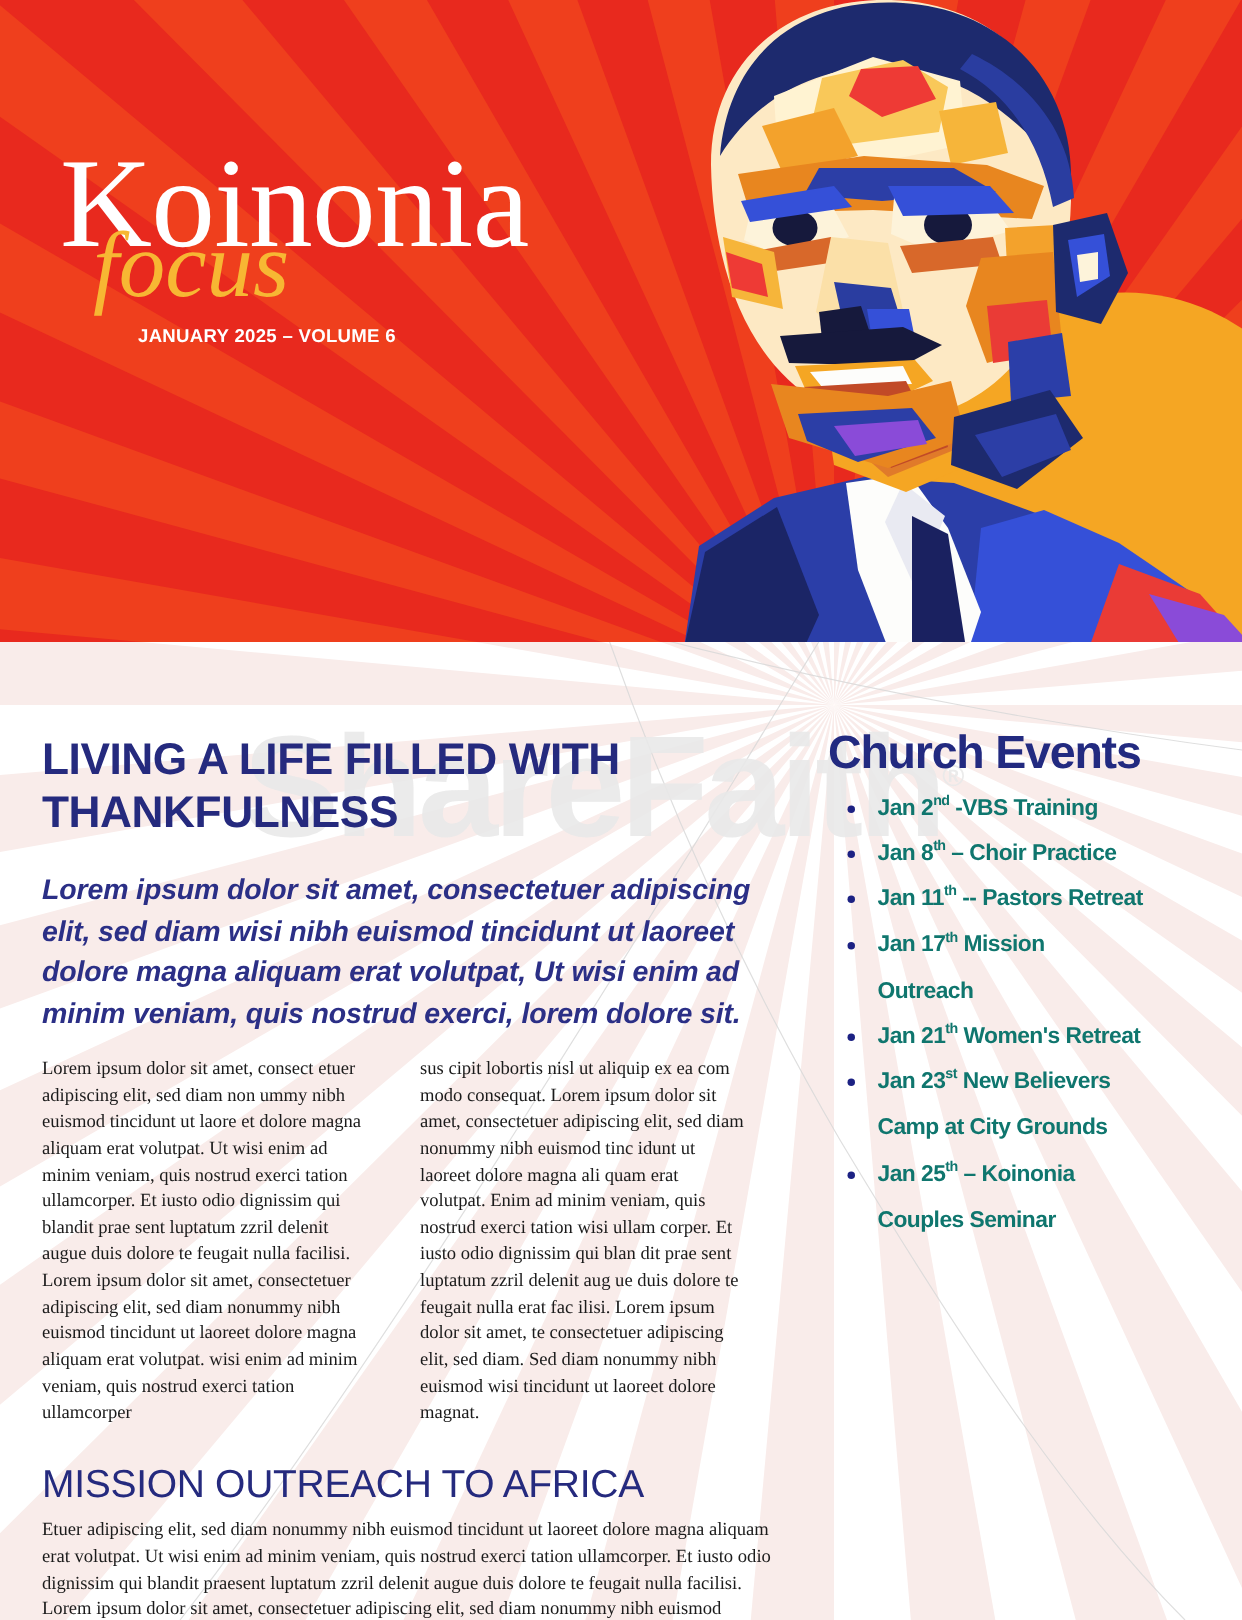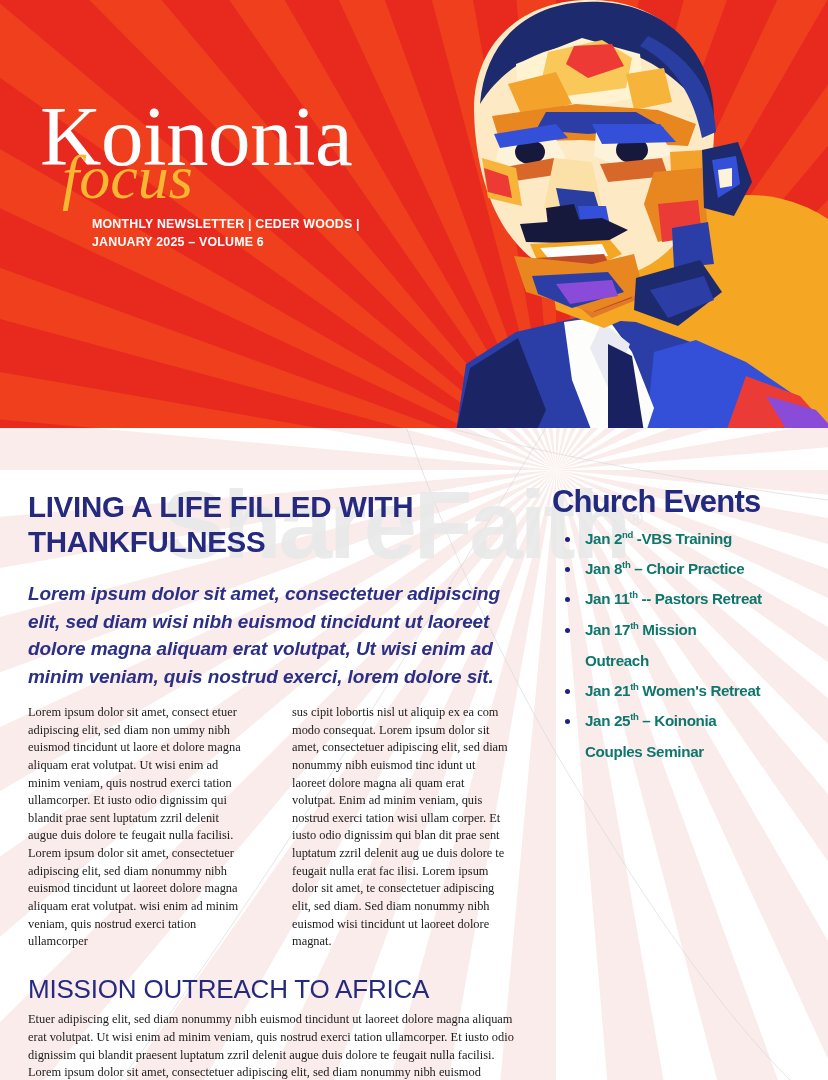--- a/index.html
+++ b/index.html
@@ -145,21 +145,21 @@
     font-size:19px;
     font-style:italic;
     font-weight:bold;
     line-height:1.45;
     letter-spacing:-0.1px;
   }
 
   .columns {
     margin-top:14px;
     display:flex;
-    gap:46px;
+    gap:34px;
   }
   .columns .col {
     width:218px;
     font-family:"Liberation Serif", serif;
     font-size:12.4px;
     line-height:1.42;
     color:#1b1b1b;
     text-align:left;
   }
 
@@ -406,21 +406,20 @@
 
         <path d="M240 286 L304 268 L326 300 L282 334 L238 318 Z" fill="#1d2a6e"></path>
         <path d="M254 298 L308 284 L318 308 L272 326 Z" fill="#2c3ea6"></path>
       </g>
     </svg>
 
     <div class="masthead">
       <div class="mast-title">Koinonia</div>
       <div class="mast-sub">focus</div>
       <div class="mast-meta">
-        <div>MONTHLY NEWSLETTER | CEDER WOODS |</div>
         <div>JANUARY 2025 – VOLUME 6</div>
       </div>
     </div>
   </header>
 
   <div class="content">
 
     <div class="main-col">
       <h1 class="headline">LIVING A LIFE FILLED WITH THANKFULNESS</h1>
       <p class="intro">Lorem ipsum dolor sit amet, consectetuer adipiscing elit, sed diam wisi nibh euismod tincidunt ut laoreet dolore magna aliquam erat volutpat, Ut wisi enim ad minim veniam, quis nostrud exerci, lorem dolore sit.</p>
@@ -438,18 +437,19 @@
     </div>
 
     <aside class="side-col">
       <h2 class="events-title">Church Events</h2>
       <ul class="events" id="events-list">
           <li><span>Jan 2</span><sup>nd</sup><span>  -VBS Training</span></li>
           <li><span>Jan 8</span><sup>th</sup><span> – Choir Practice</span></li>
           <li><span>Jan 11</span><sup>th</sup><span> -- Pastors Retreat</span></li>
           <li><span>Jan 17</span><sup>th</sup><span>  Mission</span><span class="wrap2">Outreach</span></li>
           <li><span>Jan 21</span><sup>th</sup><span> Women's Retreat</span></li>
+          <li><span>Jan 23</span><sup>st</sup><span> New Believers</span><span class="wrap2">Camp at City Grounds</span></li>
           <li><span>Jan 25</span><sup>th</sup><span> – Koinonia</span><span class="wrap2">Couples Seminar</span></li>
         </ul>
     </aside>
 
   </div>
 </div>
 
 </body></html>

